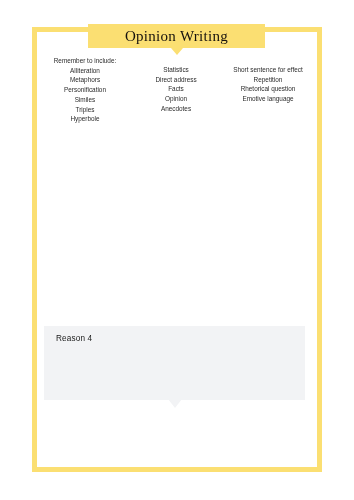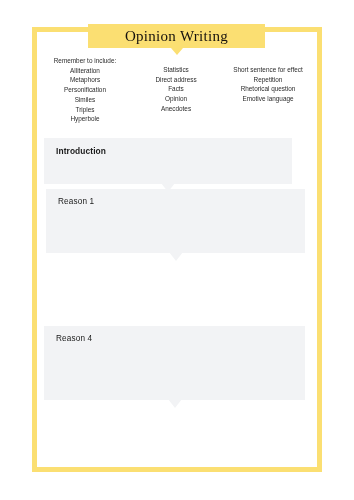--- a/index.html
+++ b/index.html
@@ -164,29 +164,21 @@
 
     <div class="col col-c">
       <span class="line">Short sentence for effect</span>
       <span class="line">Repetition</span>
       <span class="line">Rhetorical question</span>
       <span class="line">Emotive language</span>
     </div>
 
   </div>
 
-  <div class="box box-intro">
-    <span class="label bold">Introduction</span>
-    <span class="notch"></span>
-  </div>
 
-  <div class="box box-reason1">
-    <span class="label">Reason 1</span>
-    <span class="notch"></span>
-  </div>
 
 
   <div class="box box-reason3">
     <span class="label">Reason 4</span>
     <span class="notch"></span>
   </div>
 
 
 </div>
 

